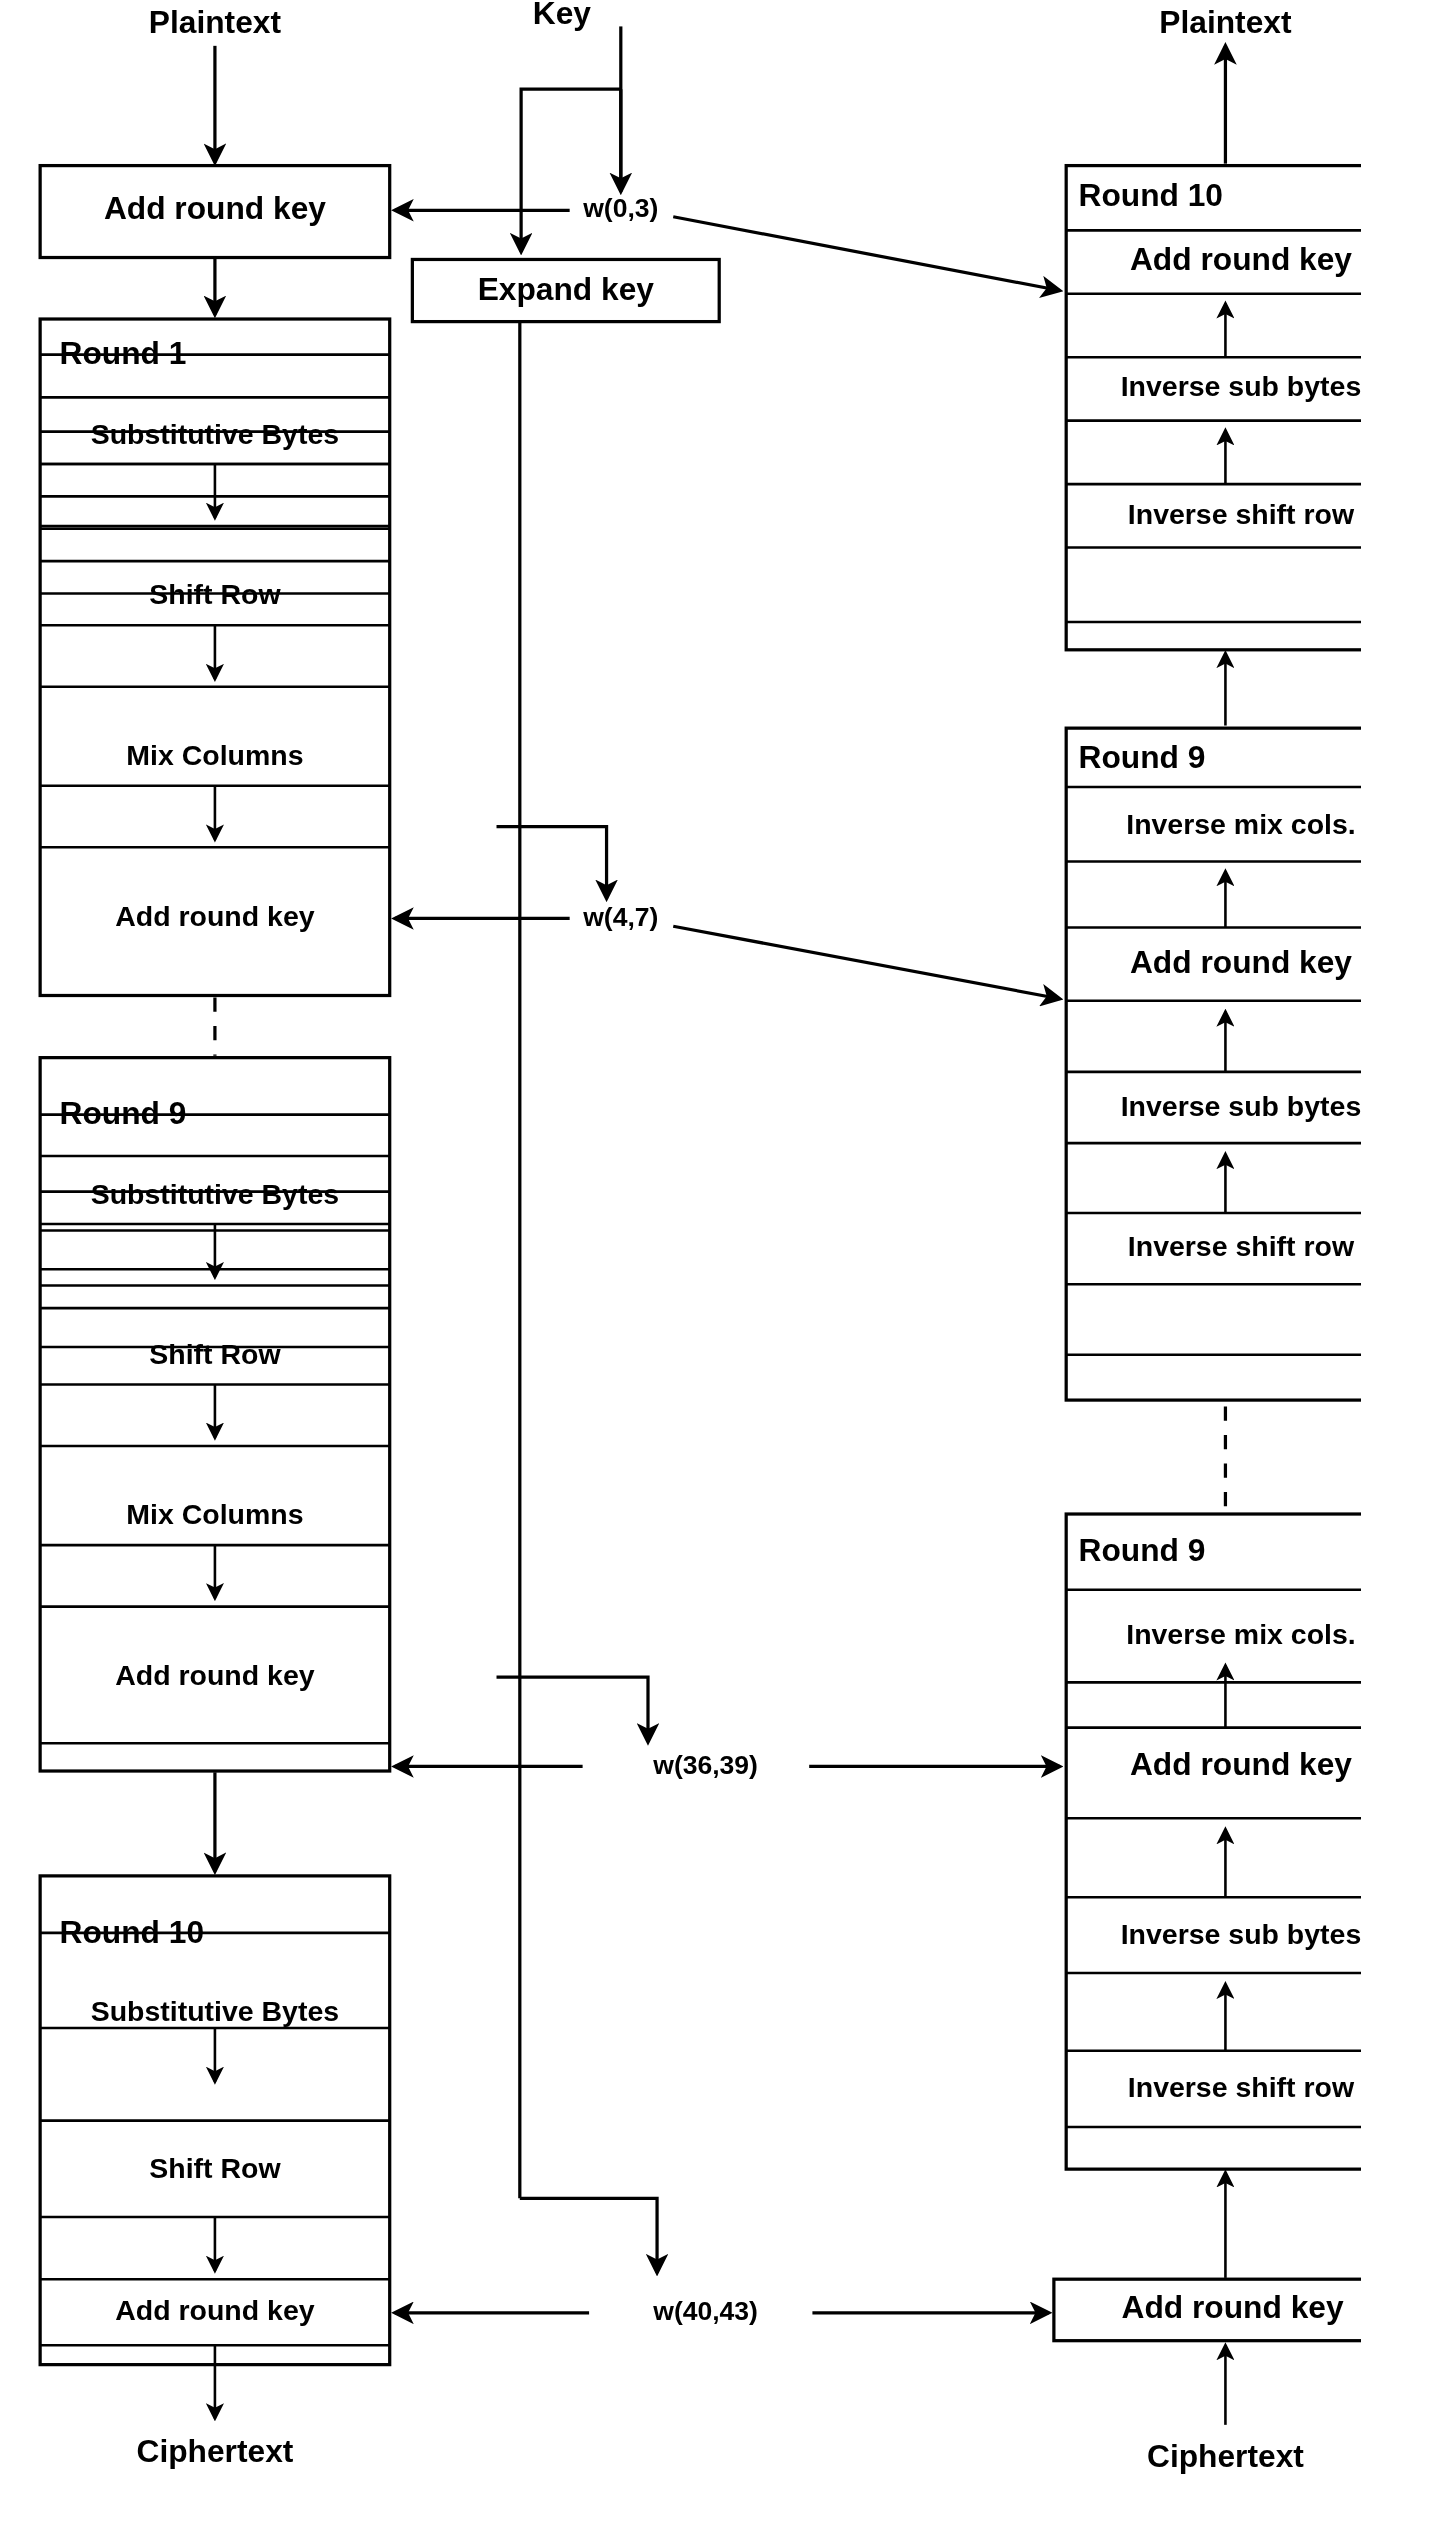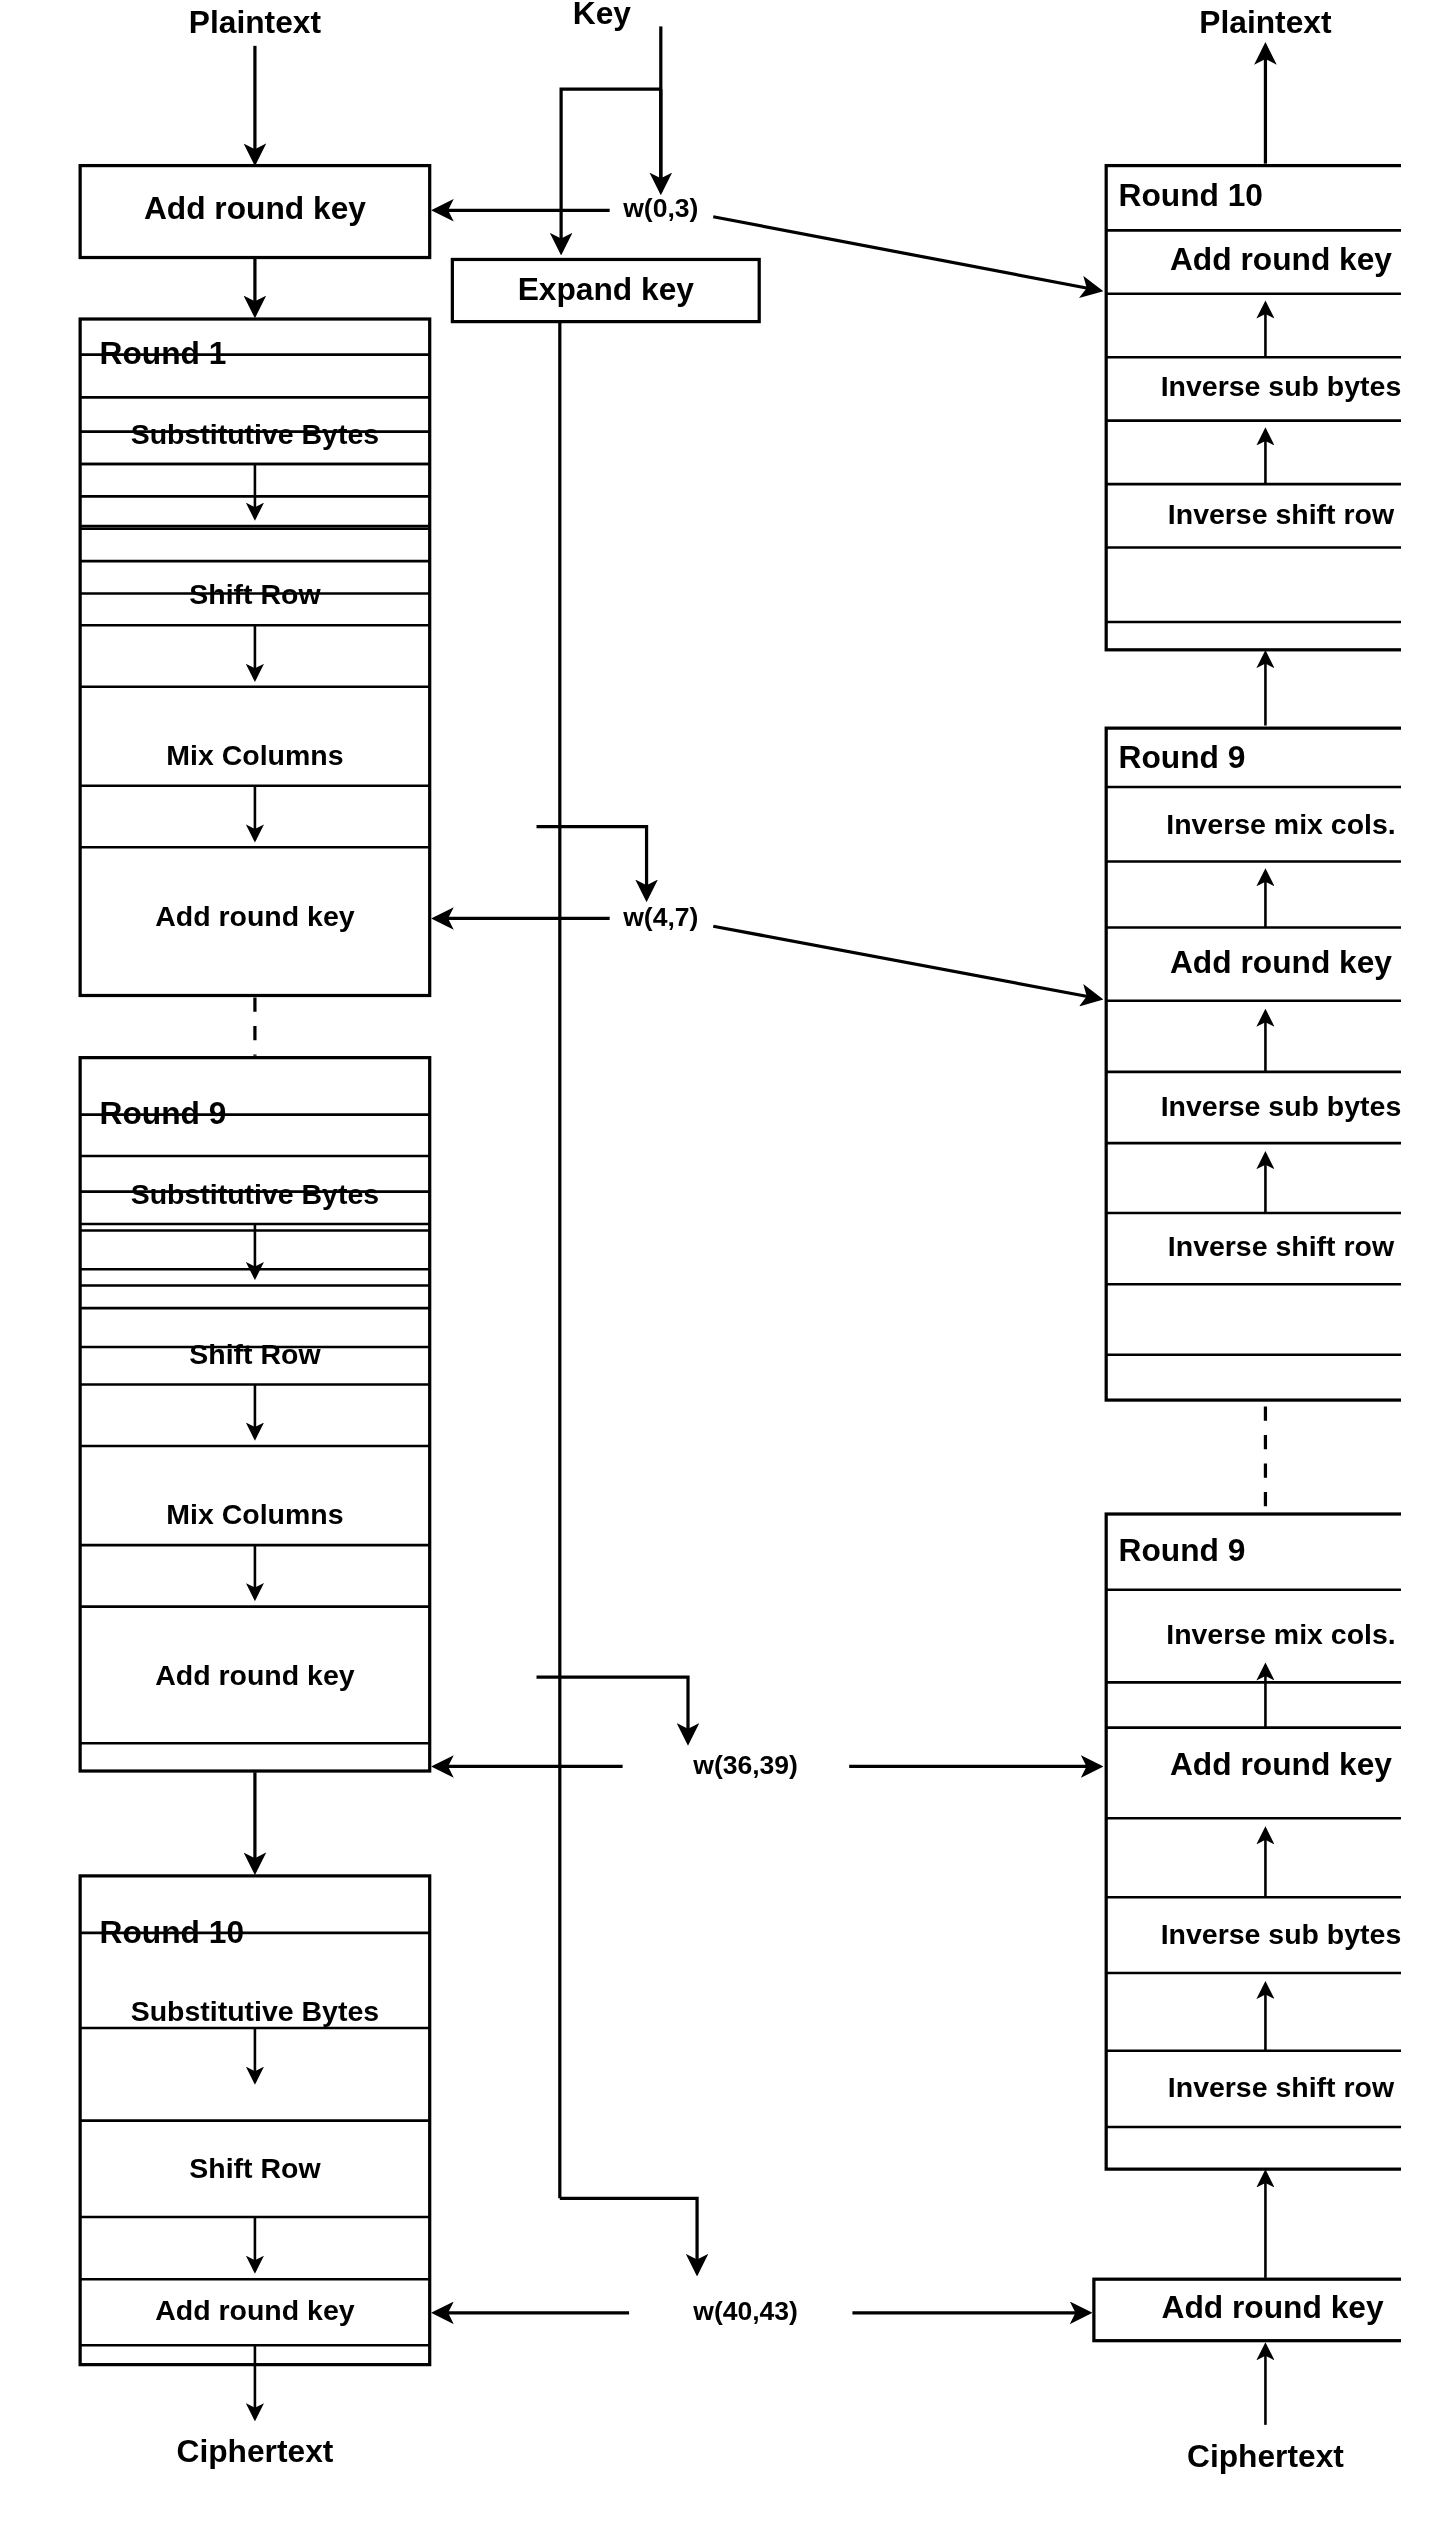--- a/index.html
+++ b/index.html
@@ -7,21 +7,20 @@
     padding: 0;
     background: #ffffff;
   }
   #root {
     position: relative;
     width: 1361px;
     height: 2538px;
     background: #ffffff;
     font-family: "Liberation Sans", sans-serif;
     overflow: hidden;
-    margin-left: 40px;
   }
   svg#diagram {
     position: absolute;
     top: 0;
     left: 0;
     width: 1452px;
     height: 2538px;
     display: block;
   }
   .bx {

